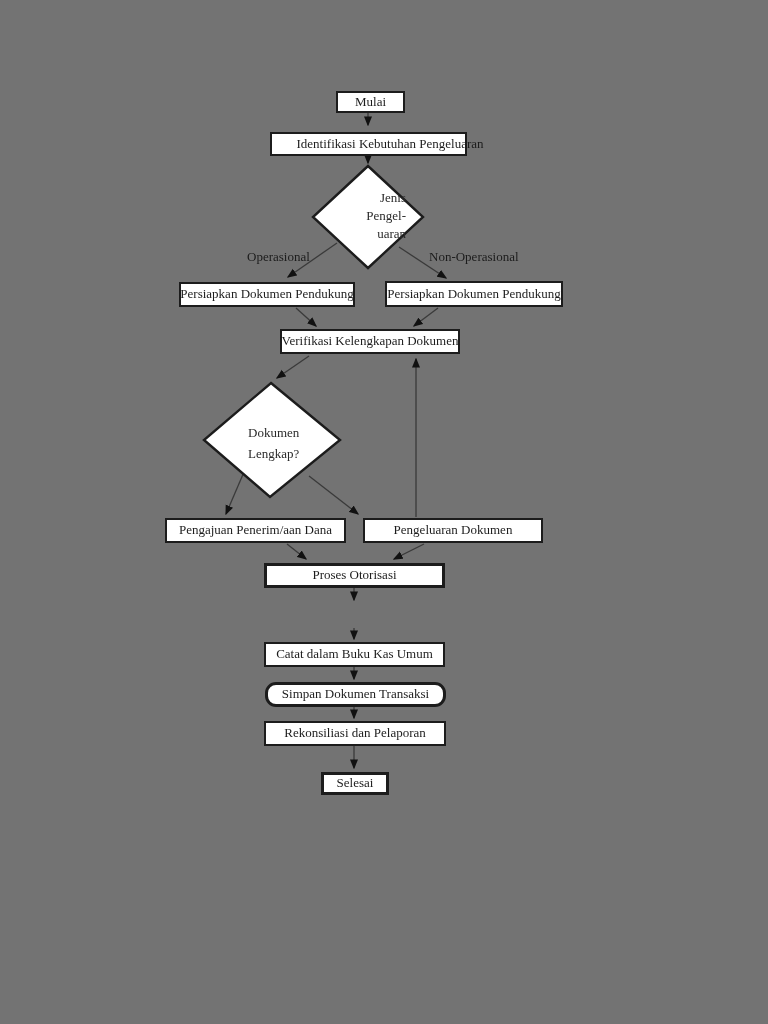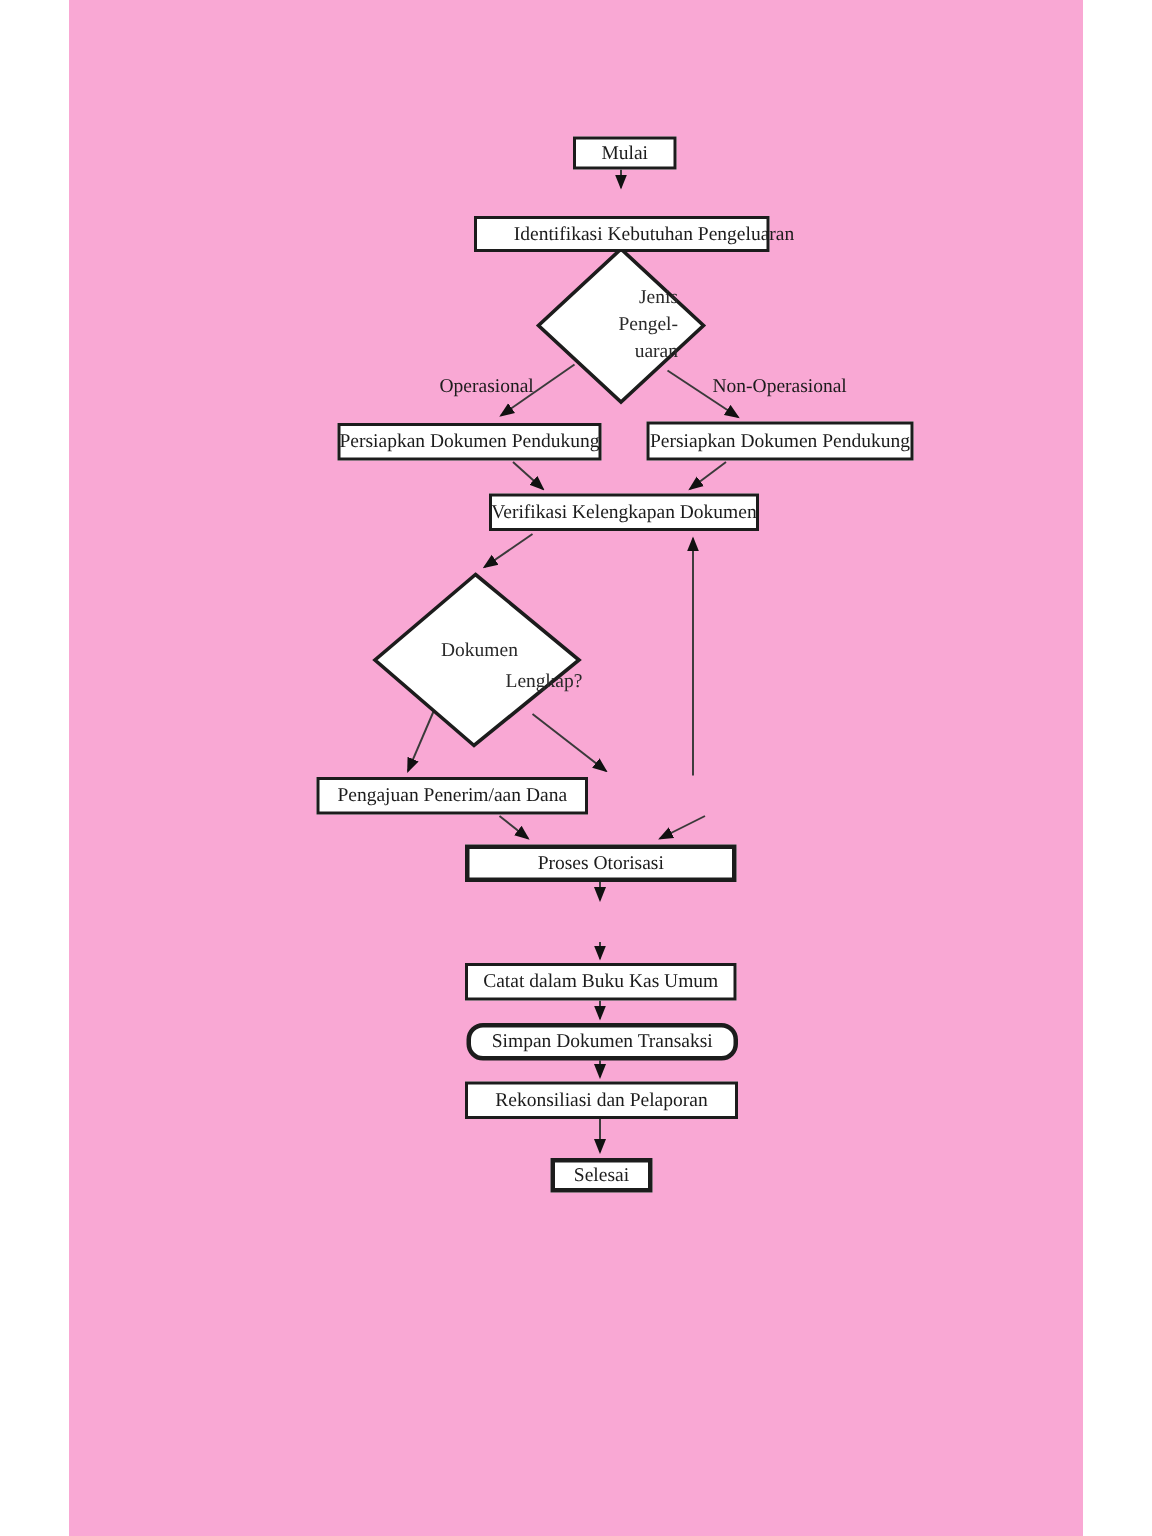--- a/index.html
+++ b/index.html
@@ -1,20 +1,20 @@
 <!DOCTYPE html>
 <html><head>
 <meta charset="utf-8">
 <style>
   html,body{margin:0;padding:0;background:#ffffff;}
   .page{
     position:relative;
-    width:676px;height:1024px;
+    width:768px;height:1024px;
     margin:0 auto;
-    background:#f9a8d4;
+    background:#737373;
     font-family:"Liberation Serif","DejaVu Serif",serif;
     color:#1c1c1c;
     overflow:hidden;
   }
   .wires{position:absolute;left:0;top:0;z-index:1;}
   .node{
     position:absolute;z-index:2;
     box-sizing:border-box;
     background:#ffffff;
     border:2px solid #1c1c1c;
@@ -65,50 +65,51 @@
     <line x1="354" y1="667" x2="354" y2="679" stroke="#3a3a3a" stroke-width="1.3" marker-end="url(#arr)"></line>
     <line x1="354" y1="707" x2="354" y2="718" stroke="#3a3a3a" stroke-width="1.3" marker-end="url(#arr)"></line>
     <line x1="354" y1="746" x2="354" y2="768" stroke="#3a3a3a" stroke-width="1.3" marker-end="url(#arr)"></line>
 
     <polygon points="368,166 423,217 368,268 313,217" fill="#ffffff" stroke="#1c1c1c" stroke-width="2.4"></polygon>
     <polygon points="271,383 340,440 270,497 204,440" fill="#ffffff" stroke="#1c1c1c" stroke-width="2.4"></polygon>
   </svg>
 
   <div class="node" style="left:336px;top:91px;width:69px;height:22px;">Mulai</div>
 
-  <div class="node" style="left:270px;top:144px;width:197px;height:24px;padding-left:43px;">Identifikasi Kebutuhan Pengeluaran</div>
+  <div class="node" style="left:270px;top:132px;width:197px;height:24px;padding-left:43px;">Identifikasi Kebutuhan Pengeluaran</div>
 
   <div class="node" style="left:179px;top:282px;width:176px;height:25px;">Persiapkan Dokumen Pendukung</div>
 
   <div class="node" style="left:385px;top:281px;width:178px;height:26px;">Persiapkan Dokumen Pendukung</div>
 
   <div class="node" style="left:280px;top:329px;width:180px;height:25px;">Verifikasi Kelengkapan Dokumen</div>
 
   <div class="node" style="left:165px;top:518px;width:181px;height:25px;">Pengajuan Penerim/aan Dana</div>
 
+  <div class="node" style="left:363px;top:518px;width:180px;height:25px;">Pengeluaran Dokumen</div>
 
   <div class="node thick" style="left:264px;top:563px;width:181px;height:25px;">Proses Otorisasi</div>
 
 
   <div class="node" style="left:264px;top:642px;width:181px;height:25px;">Catat dalam Buku Kas Umum</div>
 
   <div class="node thick" style="left:265px;top:682px;width:181px;height:25px;border-radius:11px;">Simpan Dokumen Transaksi</div>
 
   <div class="node" style="left:264px;top:721px;width:182px;height:25px;">Rekonsiliasi dan Pelaporan</div>
 
   <div class="node thick" style="left:321px;top:772px;width:68px;height:23px;">Selesai</div>
 
   <div class="diamond-label centered" style="left:330px;top:189px;width:76px;">
     <div>Jenis</div>
     <div>Pengel-</div>
     <div>uaran</div>
   </div>
 
   <div class="diamond-label" style="left:248px;top:422px;">
     <div style="line-height:21px;">Dokumen</div>
-    <div style="line-height:21px;margin-left:43px;">Lengkap?</div>
+    <div style="line-height:21px;">Lengkap?</div>
   </div>
 
   <div class="branch-label" style="left:247px;top:249px;">Operasional</div>
 
   <div class="branch-label" style="left:429px;top:249px;">Non-Operasional</div>
 
 </div>
 
 </body></html>

